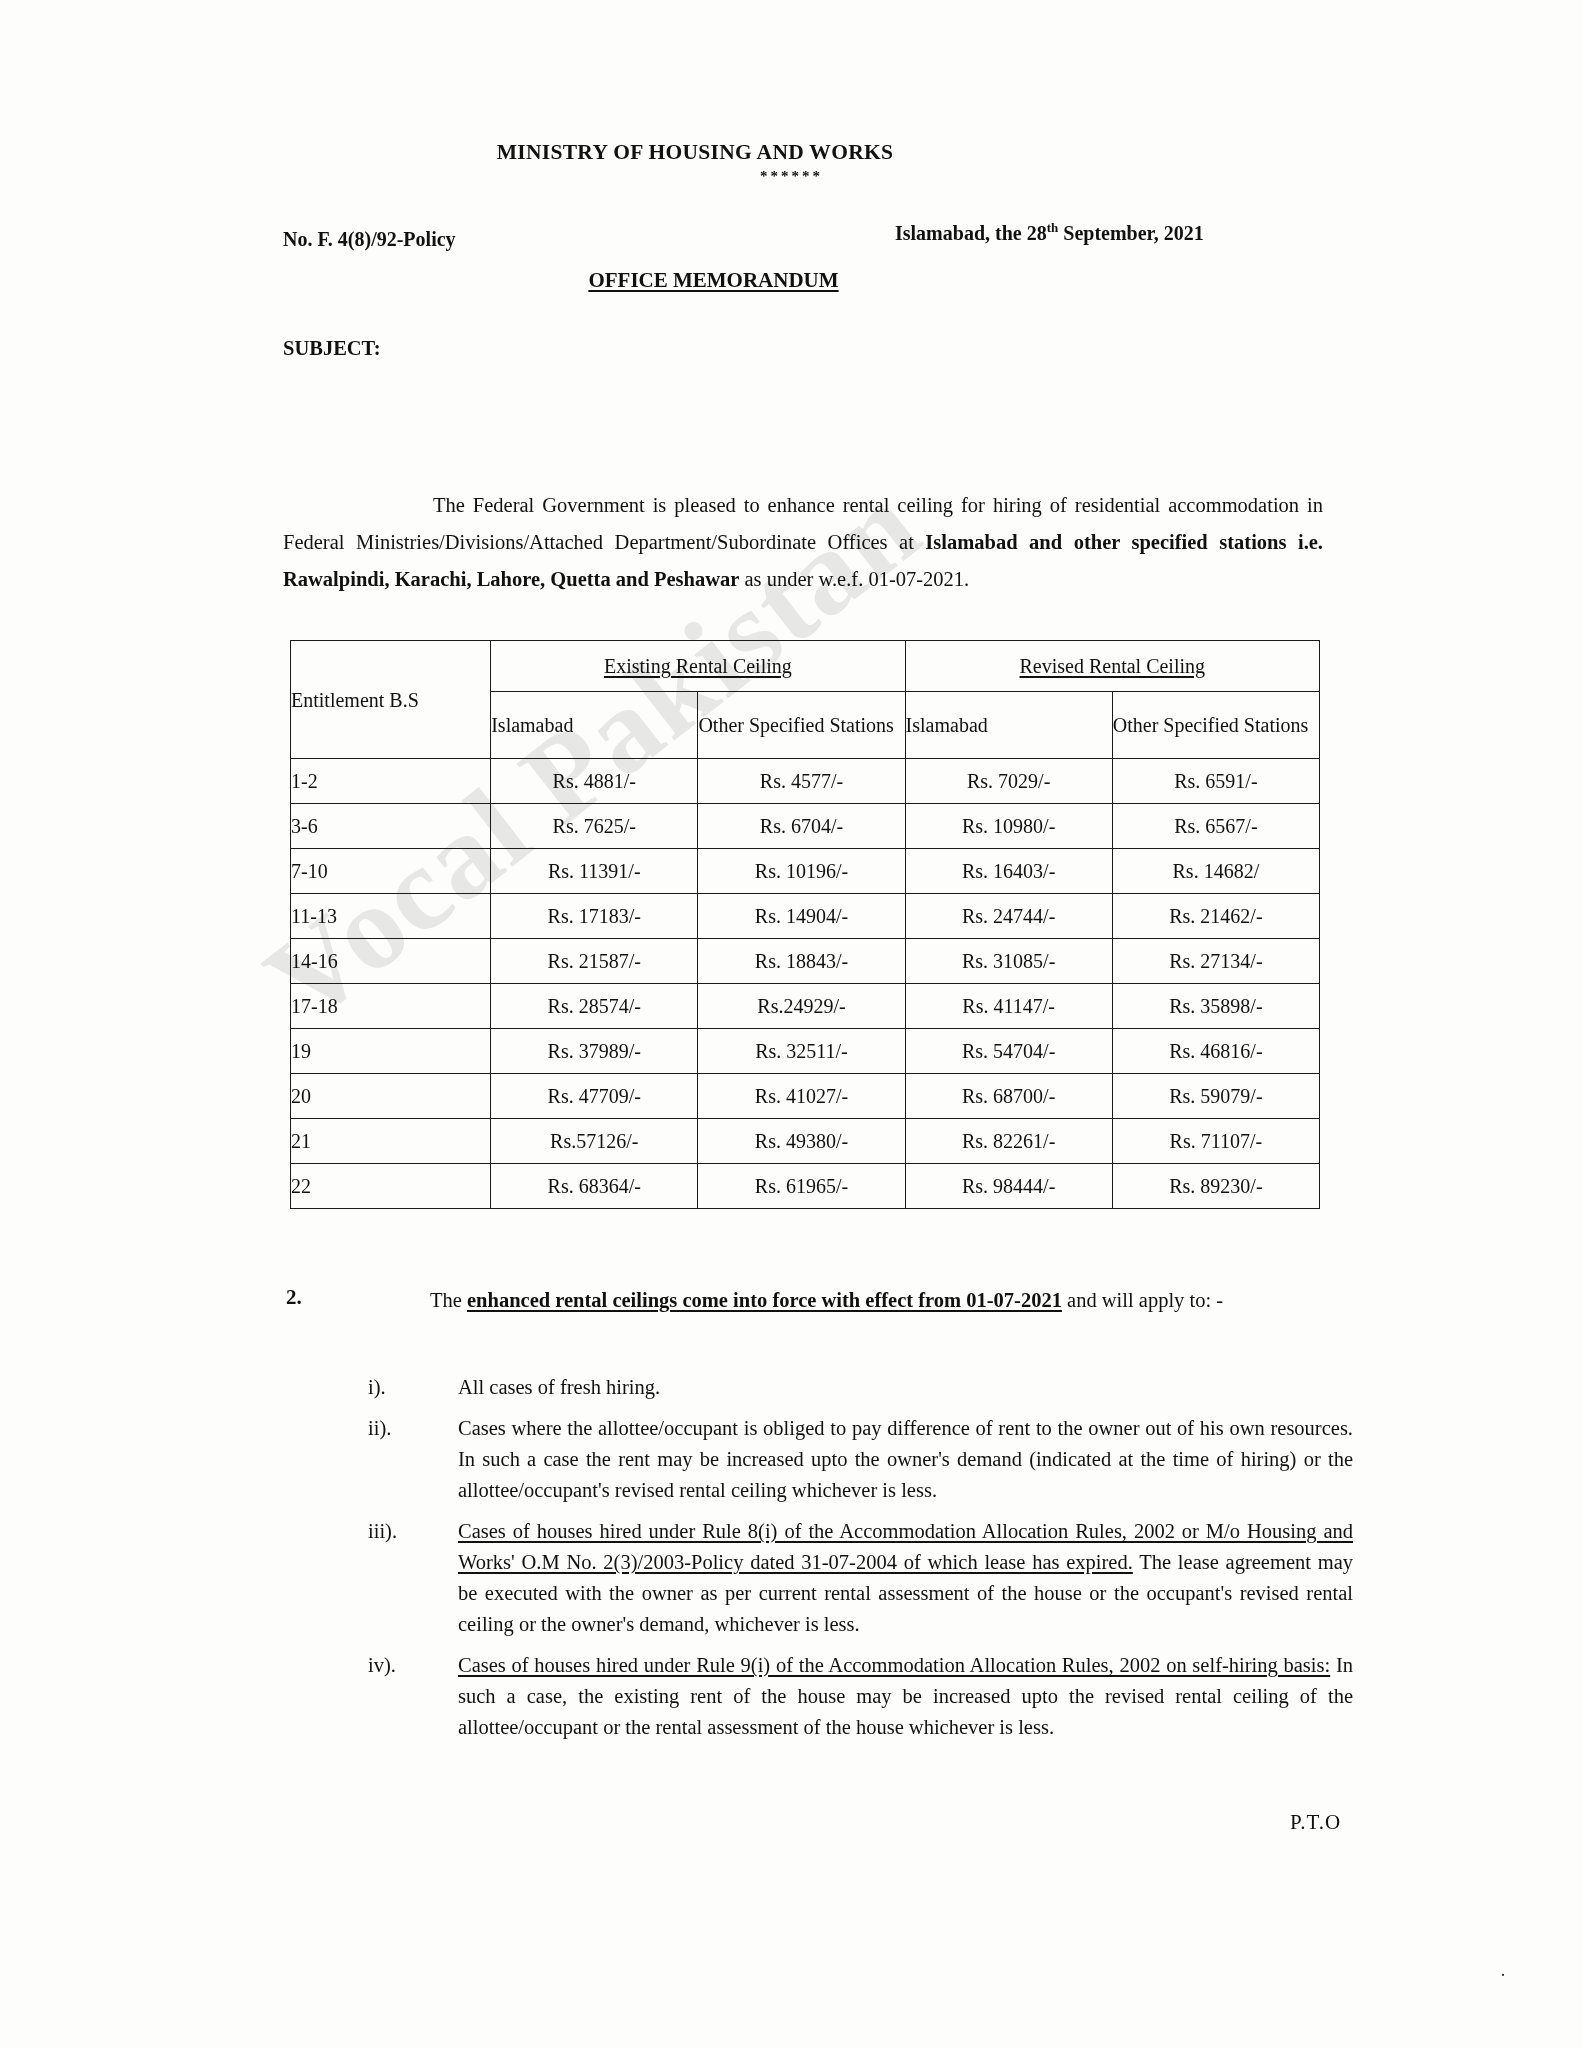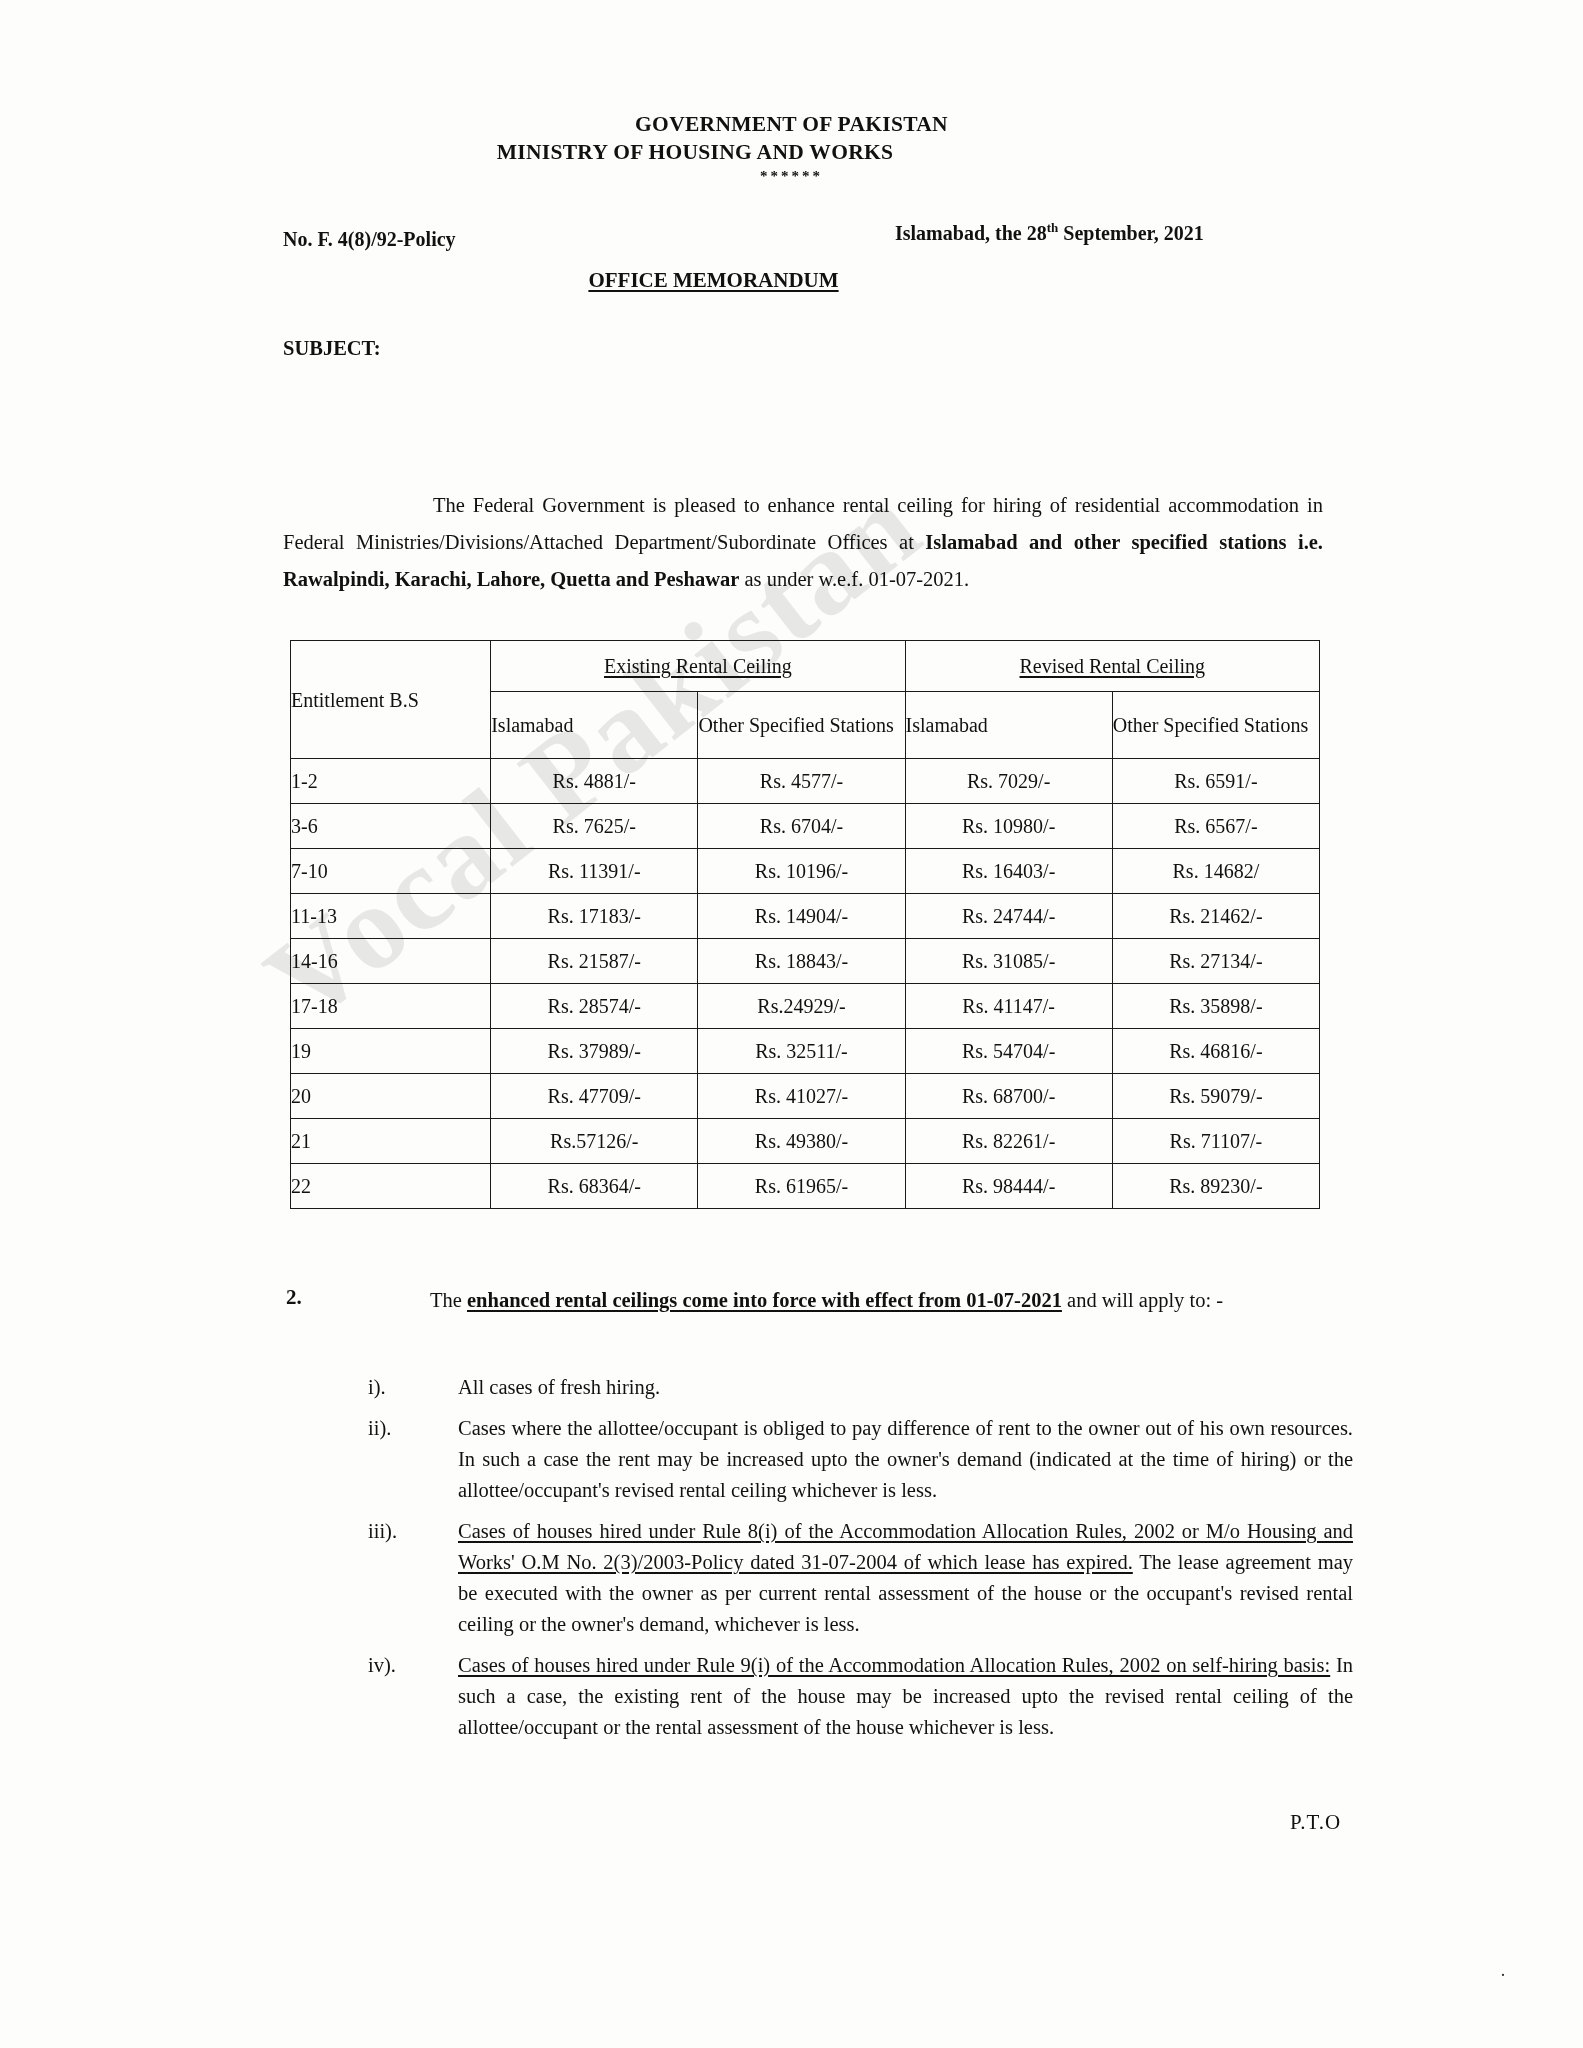--- a/index.html
+++ b/index.html
@@ -187,21 +187,20 @@
 </style>
 </head>
 <body>
 
 <div class="page">
 
   <div class="watermark">Vocal Pakistan</div>
 
   <div class="content">
 
-    <div class="hdr hdr1">GOVERNMENT OF PAKISTAN</div>
     <div class="hdr hdr2">MINISTRY OF HOUSING AND WORKS</div>
     <div class="stars">******</div>
 
     <div class="fileno">No. F. 4(8)/92-Policy</div>
 
     <div class="dateline"><span>Islamabad, the 28</span><sup>th</sup><span> September, 2021</span></div>
 
     <div class="om">OFFICE MEMORANDUM</div>
 
     <div class="subj-label">SUBJECT:</div>

